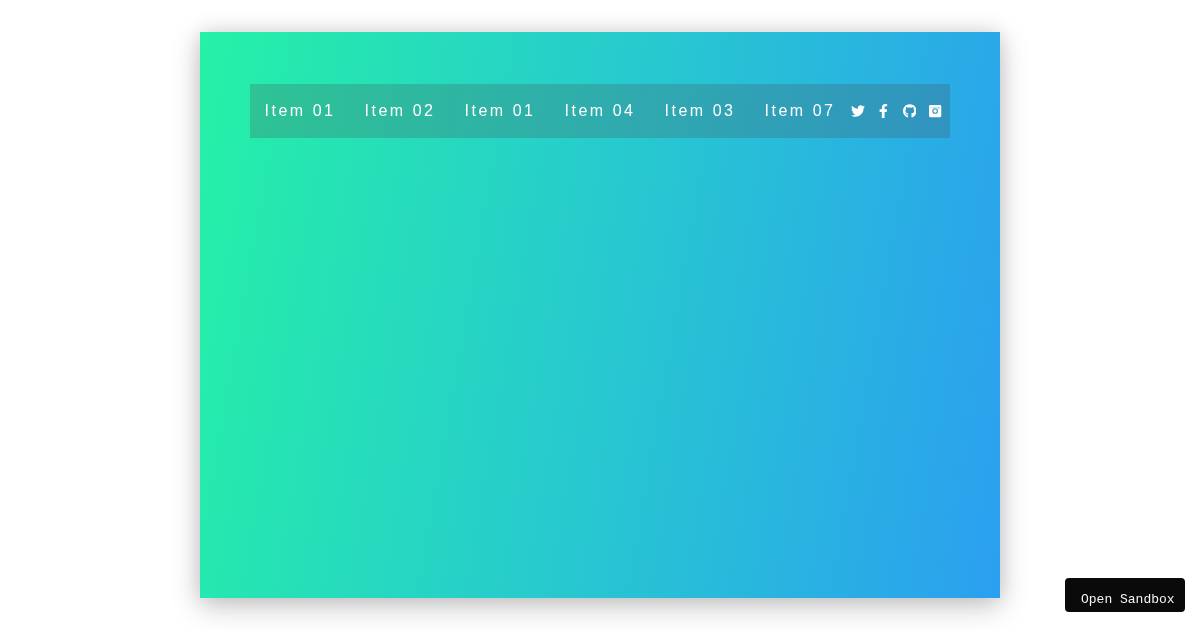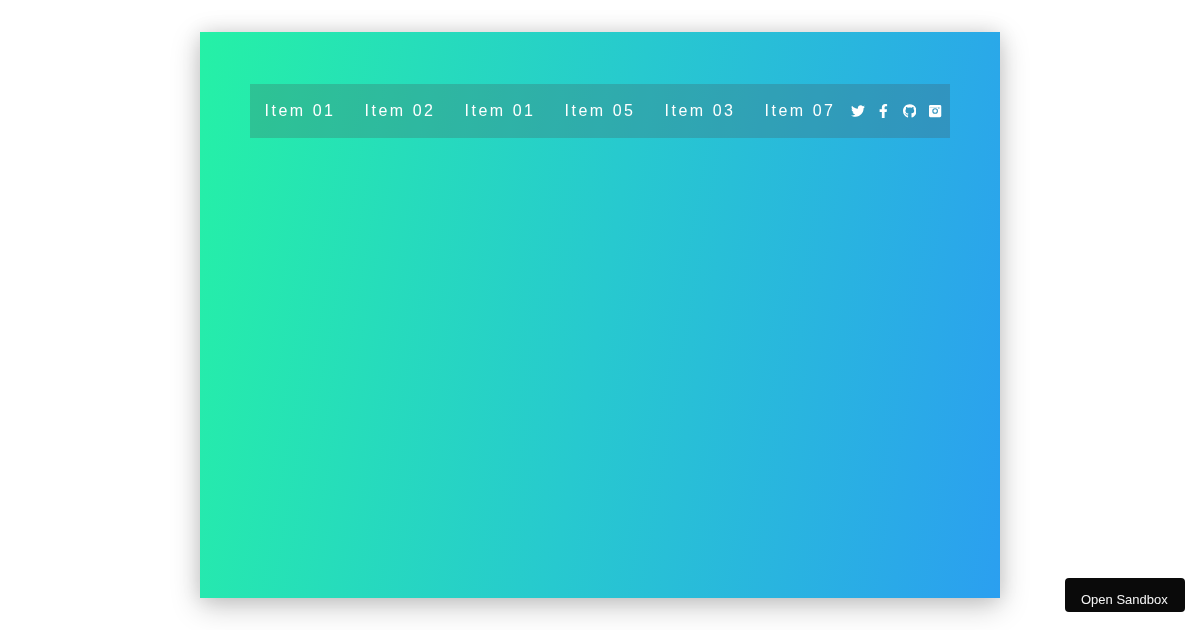--- a/index.html
+++ b/index.html
@@ -77,38 +77,38 @@
   .open-sandbox-button {
     position: absolute;
     left: 1065px;
     top: 578px;
     width: 120px;
     height: 34px;
     background: #0a0a0a;
     border: none;
     border-radius: 4px;
     color: #f5f5f5;
-    font-family: Liberation Sans, sans-serif;
+    font-family: Liberation Mono, monospace;
     font-size: 13px;
     line-height: 16px;
     text-align: left;
     padding: 11px 10px 1px 16px;
     cursor: pointer;
   }
 </style>
 </head>
 <body>
 
 <div class="gradient-card">
   <nav class="navbar">
     <ul class="nav-items">
       <li class="nav-item">Item 01</li>
       <li class="nav-item">Item 02</li>
       <li class="nav-item">Item 01</li>
-      <li class="nav-item">Item 05</li>
+      <li class="nav-item">Item 04</li>
       <li class="nav-item">Item 03</li>
       <li class="nav-item">Item 07</li>
     </ul>
     <div class="social-icons">
       <span class="social-icon">
         <svg viewBox="0 0 512 512" aria-hidden="true">
             <path d="M459.37 151.716c.325 4.548.325 9.097.325 13.645 0 138.72-105.583 298.558-298.558 298.558-59.452 0-114.68-17.219-161.137-47.106 8.447.974 16.568 1.299 25.34 1.299 49.055 0 94.213-16.568 130.274-44.832-46.132-.975-84.792-31.188-98.112-72.772 6.498.974 12.995 1.624 19.818 1.624 9.421 0 18.843-1.3 27.614-3.573-48.081-9.747-84.143-51.98-84.143-102.985v-1.299c13.969 7.797 30.214 12.67 47.431 13.319-28.264-18.843-46.781-51.005-46.781-87.391 0-19.492 5.197-37.36 14.294-52.954 51.655 63.675 129.3 105.258 216.365 109.807-1.624-7.797-2.599-15.918-2.599-24.04 0-57.828 46.782-104.934 104.934-104.934 30.213 0 57.502 12.67 76.67 33.137 23.715-4.548 46.456-13.32 66.599-25.34-7.798 24.366-24.366 44.833-46.132 57.827 21.117-2.273 41.584-8.122 60.426-16.243-14.292 20.791-32.161 39.308-52.628 54.253z"></path>
           </svg>
       </span>
       <span class="social-icon">

